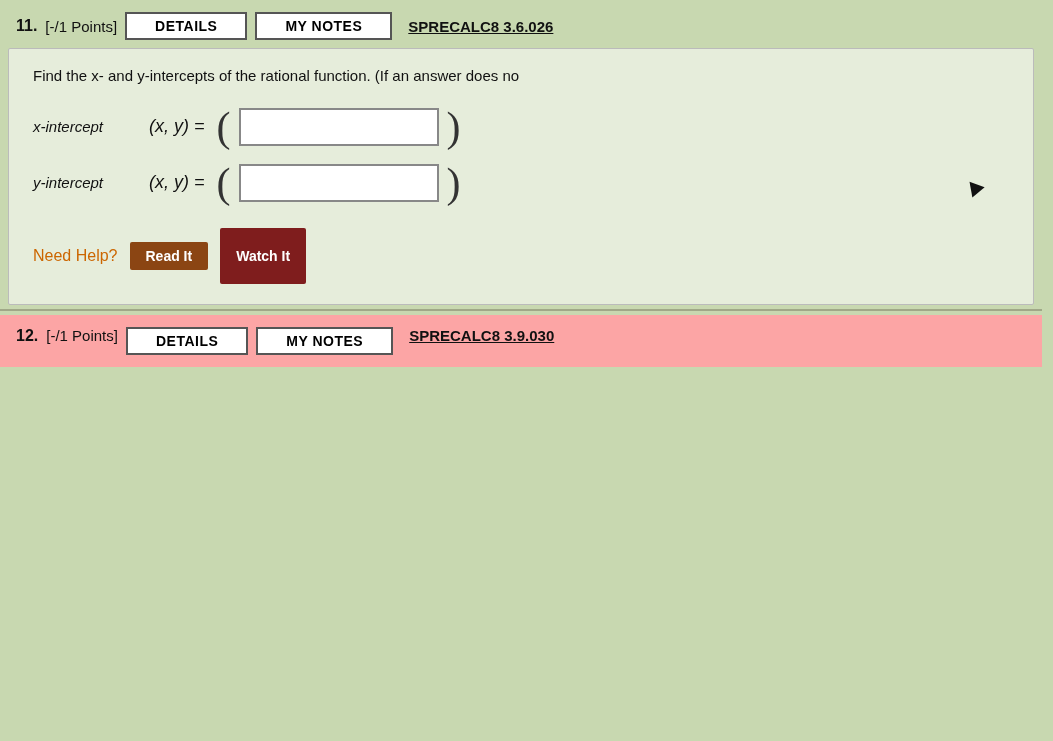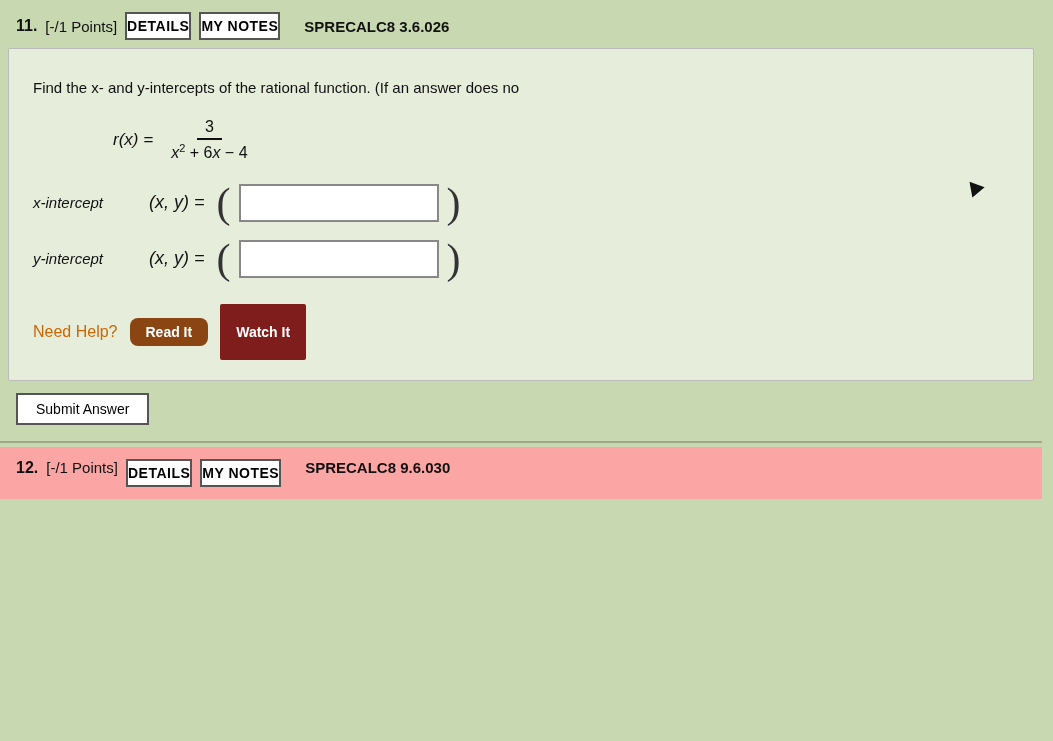--- a/index.html
+++ b/index.html
@@ -29,46 +29,46 @@
 
     .problem-number {
       font-weight: bold;
       font-size: 16px;
       white-space: nowrap;
     }
 
     .btn-details, .btn-mynotes {
       border: 2px solid #555;
       background: white;
-      padding: 4px 0;
+      padding: 4px 28px;
       font-size: 14px;
       font-weight: bold;
       cursor: pointer;
       letter-spacing: 0.5px;
     }
 
     .source-label {
       font-weight: bold;
       font-size: 15px;
-      margin-left: 16px;
+      margin-left: 8px;
+      text-decoration: underline;
     }
 
     .problem-content {
       background: rgba(255,255,255,0.55);
       margin: 0 8px 0 8px;
       border: 1px solid #bbb;
       padding: 16px 24px 20px 24px;
       border-radius: 2px;
     }
 
     .problem-desc {
       font-size: 15px;
       margin-bottom: 18px;
       line-height: 1.5;
-      margin-top: 12px;
     }
 
     
     .formula-area {
       margin: 0 0 20px 80px;
       font-size: 17px;
       position: relative;
     }
 
     .formula-row {
@@ -157,21 +157,21 @@
     }
 
     .btn-read-it {
       background: #8B4513;
       color: white;
       border: none;
       padding: 6px 16px;
       font-size: 14px;
       font-weight: bold;
       cursor: pointer;
-      border-radius: 8px;
+      border-radius: 2px;
     }
 
     .btn-watch-it {
       background: #7f1d1d;
       color: white;
       border: none;
       padding: 20px 16px;
       font-size: 14px;
       font-weight: bold;
       cursor: pointer;
@@ -237,29 +237,20 @@
     <span style="font-size:15px;">[-/1 Points]</span>
     <button class="btn-details">DETAILS</button>
     <button class="btn-mynotes">MY NOTES</button>
     <span class="source-label">SPRECALC8 3.6.026</span>
   </div>
 
   <div class="problem-content">
 
     <div class="problem-desc">Find the x- and y-intercepts of the rational function. (If an answer does no</div>
 
-    <div class="formula-area">
-      <div class="formula-row">
-        <span class="r-of-x"><i>r</i>(<i>x</i>) =</span>
-        <span class="fraction">
-          <span class="numerator">3</span>
-          <span class="denominator"><i>x</i><sup>2</sup> + 6<i>x</i> − 4</span>
-        </span>
-      </div>
-    </div>
 
     <div class="intercept-row">
       <span class="intercept-label">x-intercept</span>
       <span class="intercept-xy">(x, y) =</span>
       <span class="paren-large">(</span>
       <input class="answer-box" type="text" style="">
       <span class="paren-large">)</span>
     </div>
 
     <div class="intercept-row">
@@ -271,29 +262,26 @@
     </div>
 
     <div class="need-help-row">
       <span class="need-help-label">Need Help?</span>
       <button class="btn-read-it">Read It</button>
       <button class="btn-watch-it">Watch It</button>
     </div>
 
   </div>
 
-  <div class="submit-row">
-    <button class="btn-submit">Submit Answer</button>
-  </div>
 
   <div class="divider"></div>
 
   <div class="problem-footer">
     <span class="problem-number">12.</span>
     <span style="font-size:15px;">[-/1 Points]</span>
     <button class="btn-details">DETAILS</button>
     <button class="btn-mynotes">MY NOTES</button>
-    <span class="source-label">SPRECALC8 9.6.030</span>
+    <span class="source-label">SPRECALC8 3.9.030</span>
   </div>
 
   <div class="cursor"></div>
 
 </div>
 
 </body></html>

